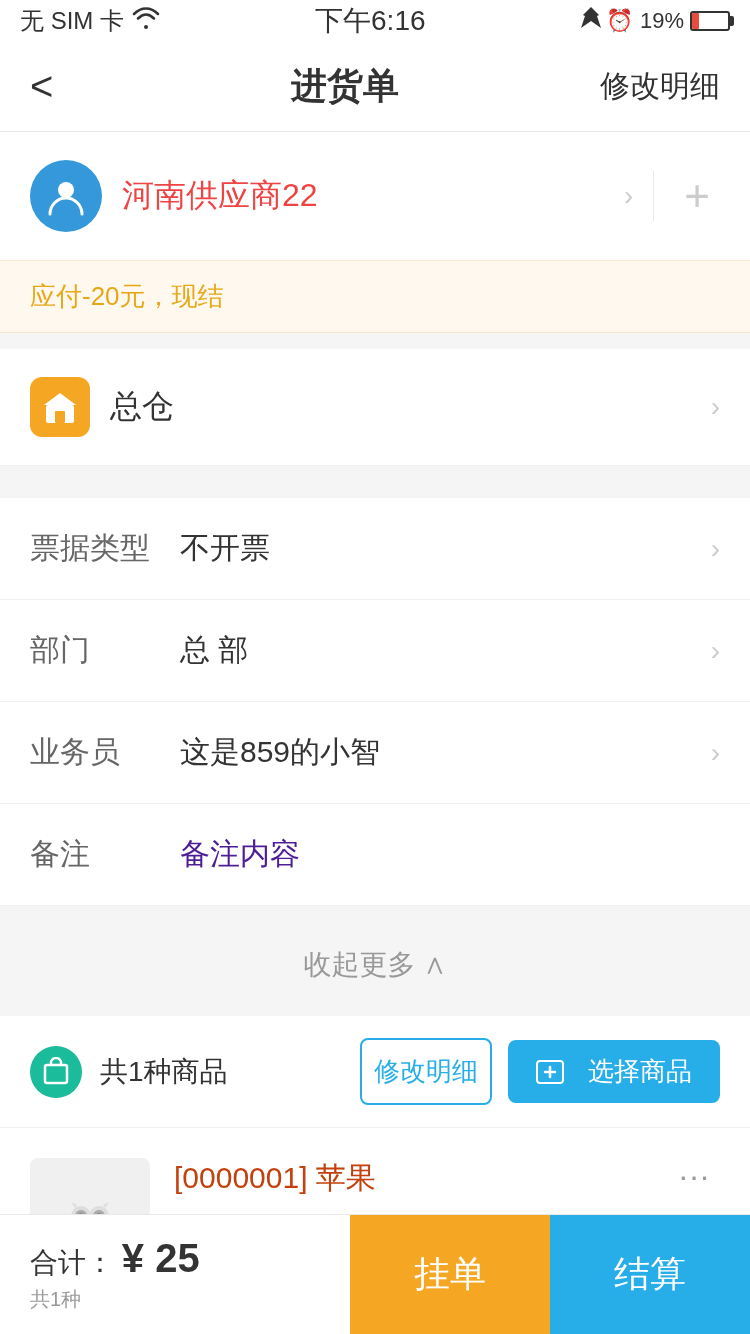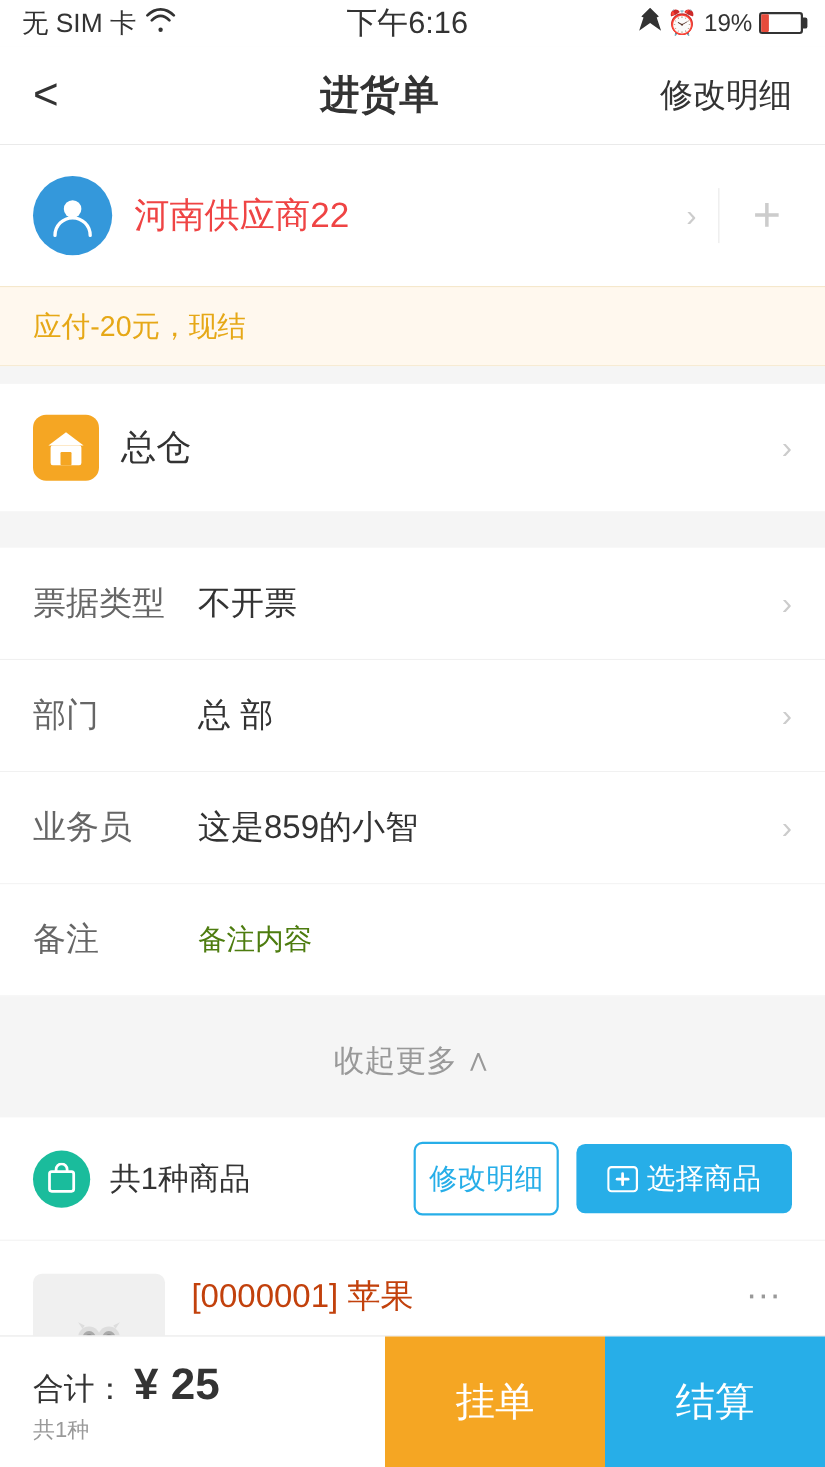--- a/index.html
+++ b/index.html
@@ -135,22 +135,22 @@
       flex-shrink: 0;
     }
     .form-value {
       flex: 1;
       font-size: 30px;
       color: #333;
       padding-left: 30px;
     }
     .form-placeholder {
       flex: 1;
-      font-size: 26px;
-      color: #4d7c0f;
+      font-size: 30px;
+      color: #4c1d95;
       padding-left: 30px;
     }
 
     
     .collapse-row {
       display: flex;
       align-items: flex-end;
       justify-content: center;
       padding: 24px 30px;
       background: #f5f5f5;
@@ -185,21 +185,21 @@
     .btn-primary {
       background: #27aee8;
       color: #fff;
       border: none;
       padding: 14px 28px;
       border-radius: 8px;
       font-size: 26px;
       cursor: pointer;
       display: flex;
       align-items: center;
-      gap: 8px;
+      gap: 24px;
     }
 
     
     .product-item {
       display: flex;
       align-items: flex-start;
       padding: 30px;
       background: #fff;
       border-bottom: 1px solid #f0f0f0;
     }

